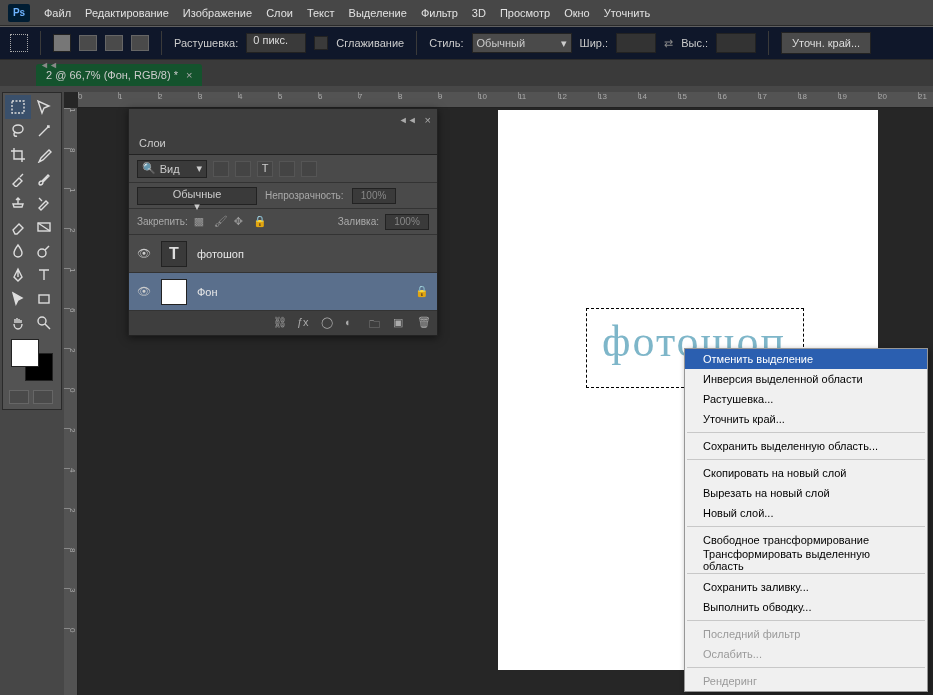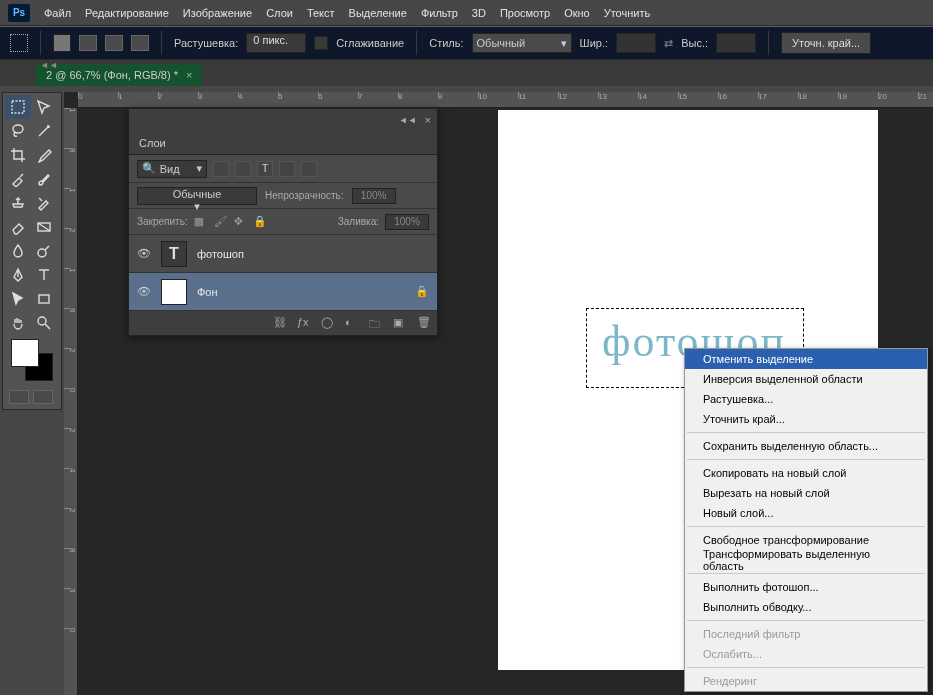--- a/index.html
+++ b/index.html
@@ -371,20 +371,20 @@
     <div class="ctx-sep"></div>
     <div class="ctx-item">Сохранить выделенную область...</div>
     <div class="ctx-sep"></div>
     <div class="ctx-item">Скопировать на новый слой</div>
     <div class="ctx-item">Вырезать на новый слой</div>
     <div class="ctx-item">Новый слой...</div>
     <div class="ctx-sep"></div>
     <div class="ctx-item">Свободное трансформирование</div>
     <div class="ctx-item">Трансформировать выделенную область</div>
     <div class="ctx-sep"></div>
-    <div class="ctx-item">Выполнить фотошоп...</div>
+    <div class="ctx-item">Сохранить заливку...</div>
     <div class="ctx-item">Выполнить обводку...</div>
     <div class="ctx-sep"></div>
     <div class="ctx-item dis">Последний фильтр</div>
     <div class="ctx-item dis">Ослабить...</div>
     <div class="ctx-sep"></div>
     <div class="ctx-item dis">Рендеринг</div>
   </div>
 
 </body></html>

